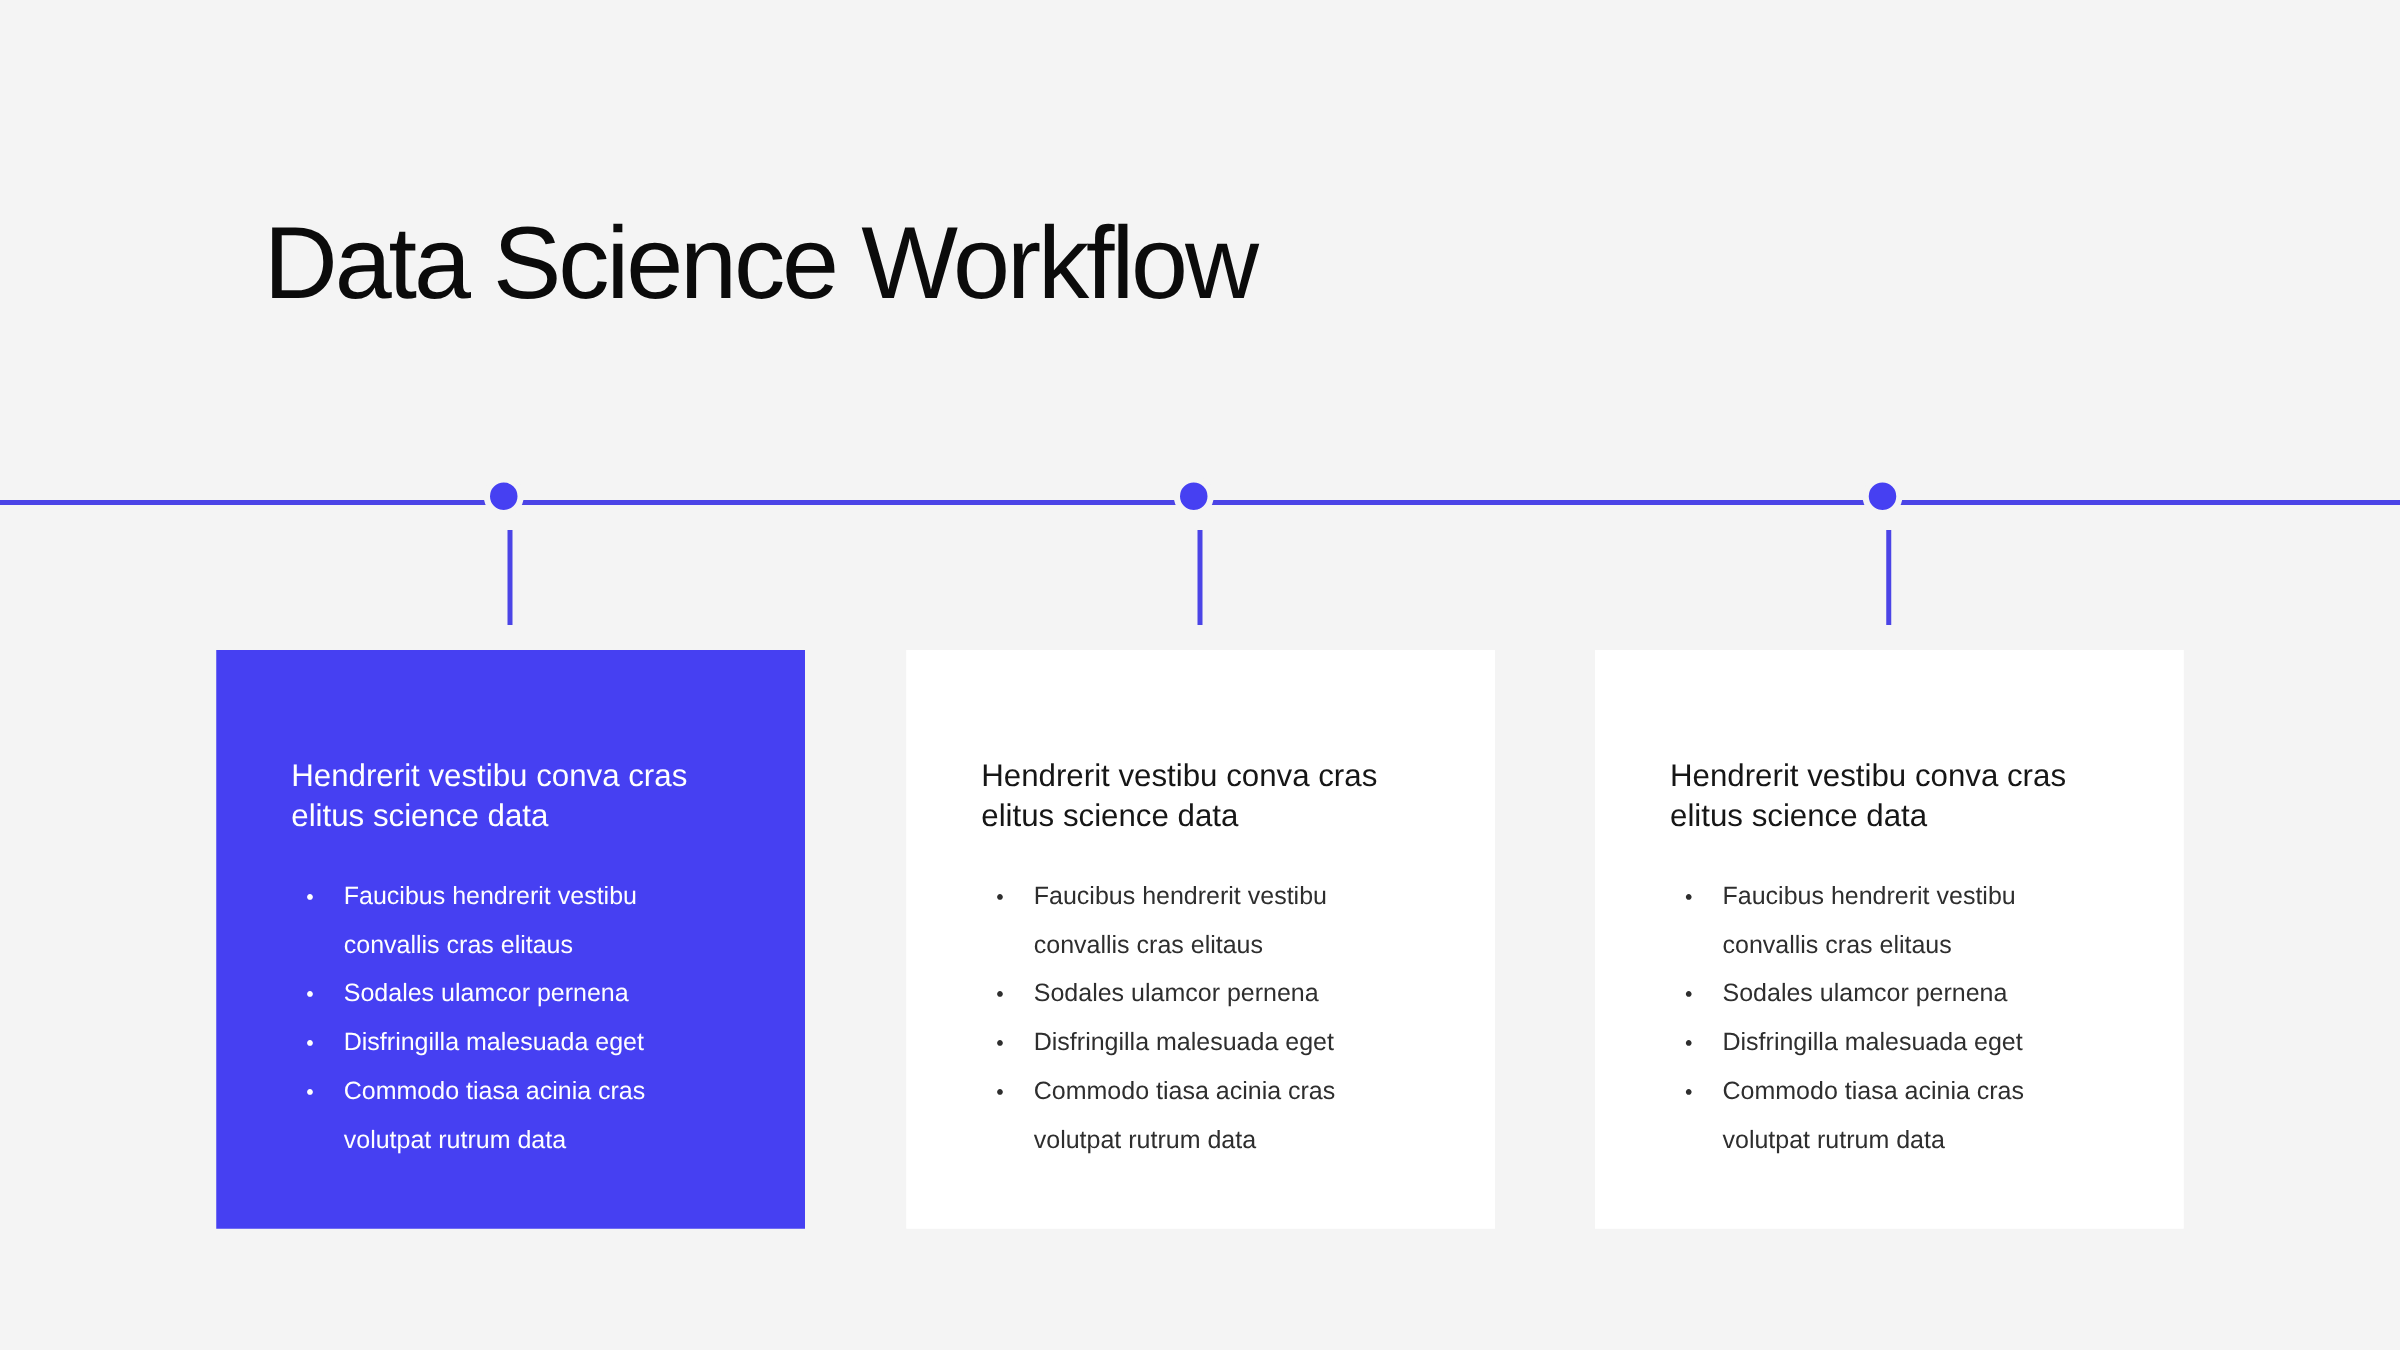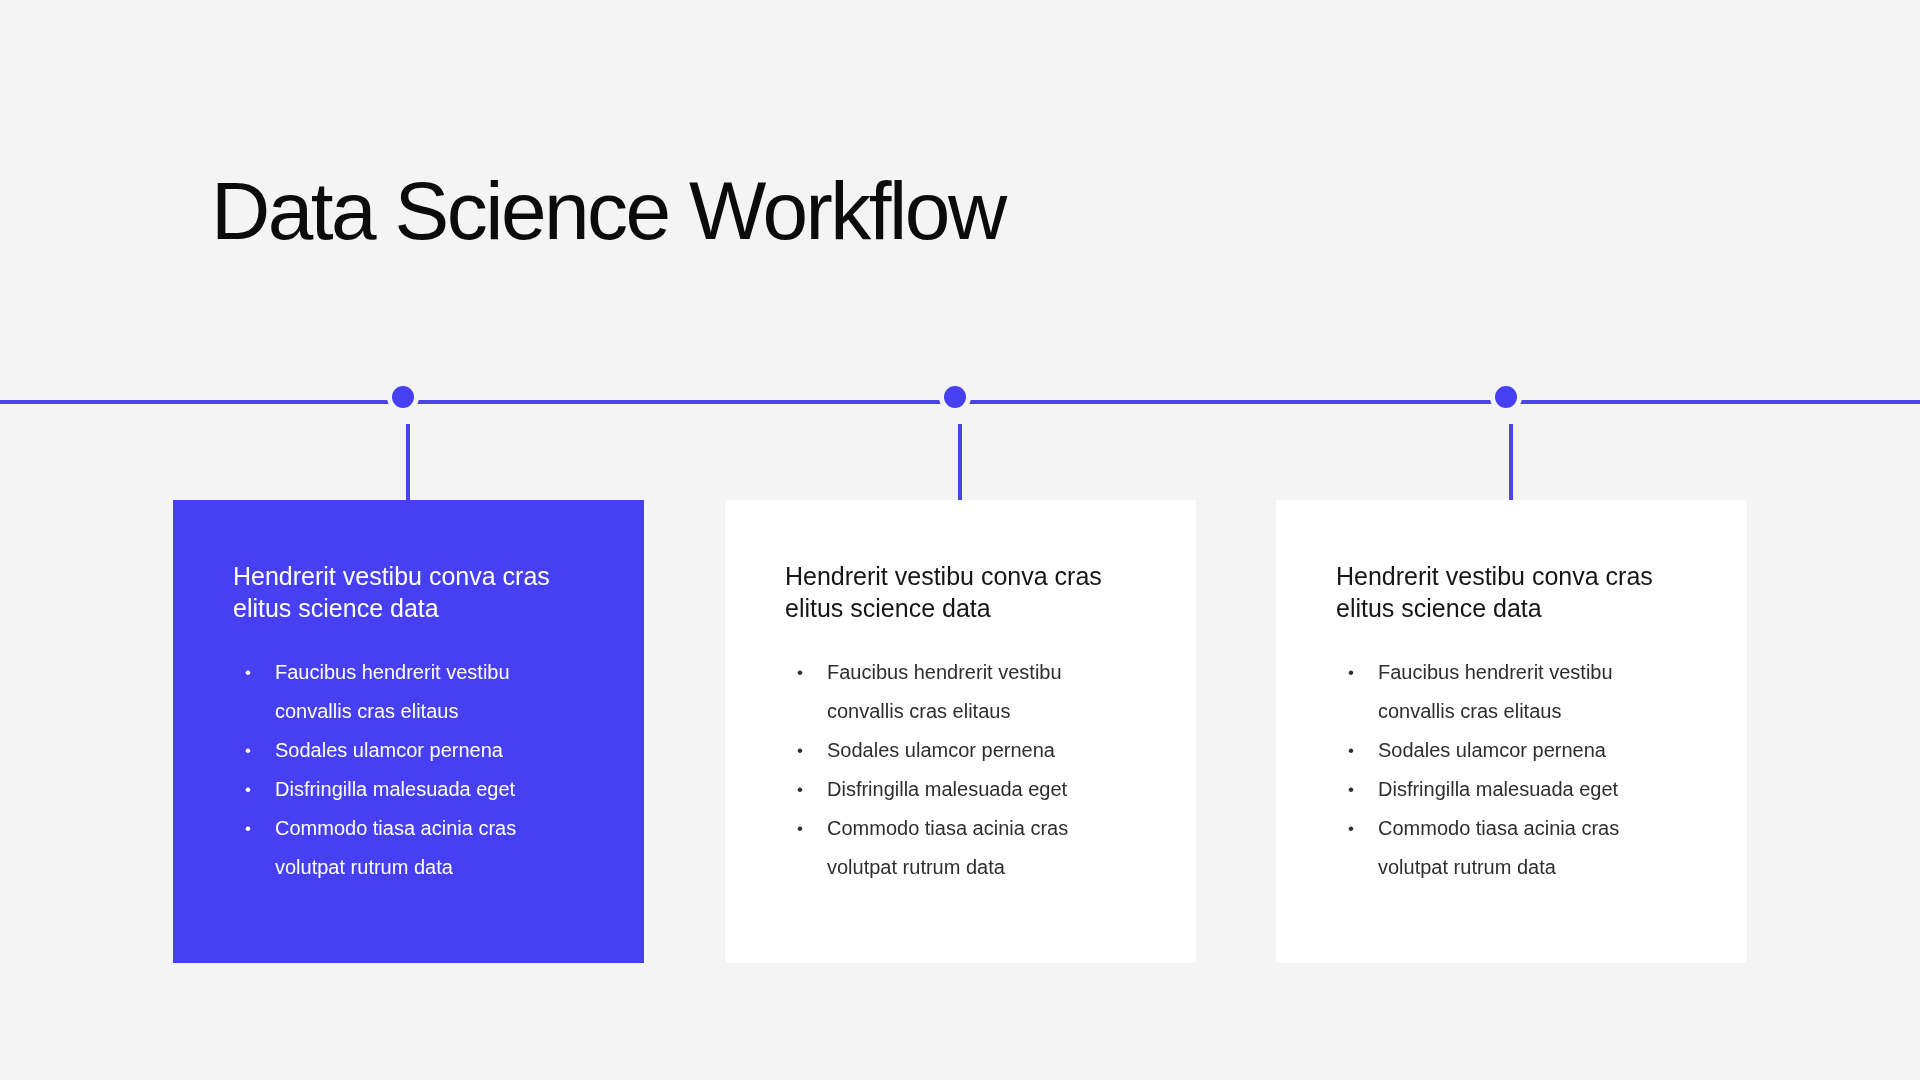--- a/index.html
+++ b/index.html
@@ -56,23 +56,23 @@
     position: absolute;
     top: 424px;
     width: 4px; height: 76px;
     background: var(--line);
   }
   .conn-1 { left: 406px; }
   .conn-2 { left: 958px; }
   .conn-3 { left: 1509px; }
   .step-card {
     position: absolute;
-    top: 500px;
+    top: 520px;
     width: 471px; height: 463px;
-    padding: 60px 55px 0 60px;
+    padding: 85px 55px 0 60px;
   }
   .card-1 { left: 173px;  background: var(--accent);  color: var(--text-light); }
   .card-2 { left: 725px;  background: var(--card-bg); color: var(--text-dark); }
   .card-3 { left: 1276px; background: var(--card-bg); color: var(--text-dark); }
   .card-heading {
     font-size: 25px;
     line-height: 32px;
     font-weight: 500;
     max-width: 340px;
   }

